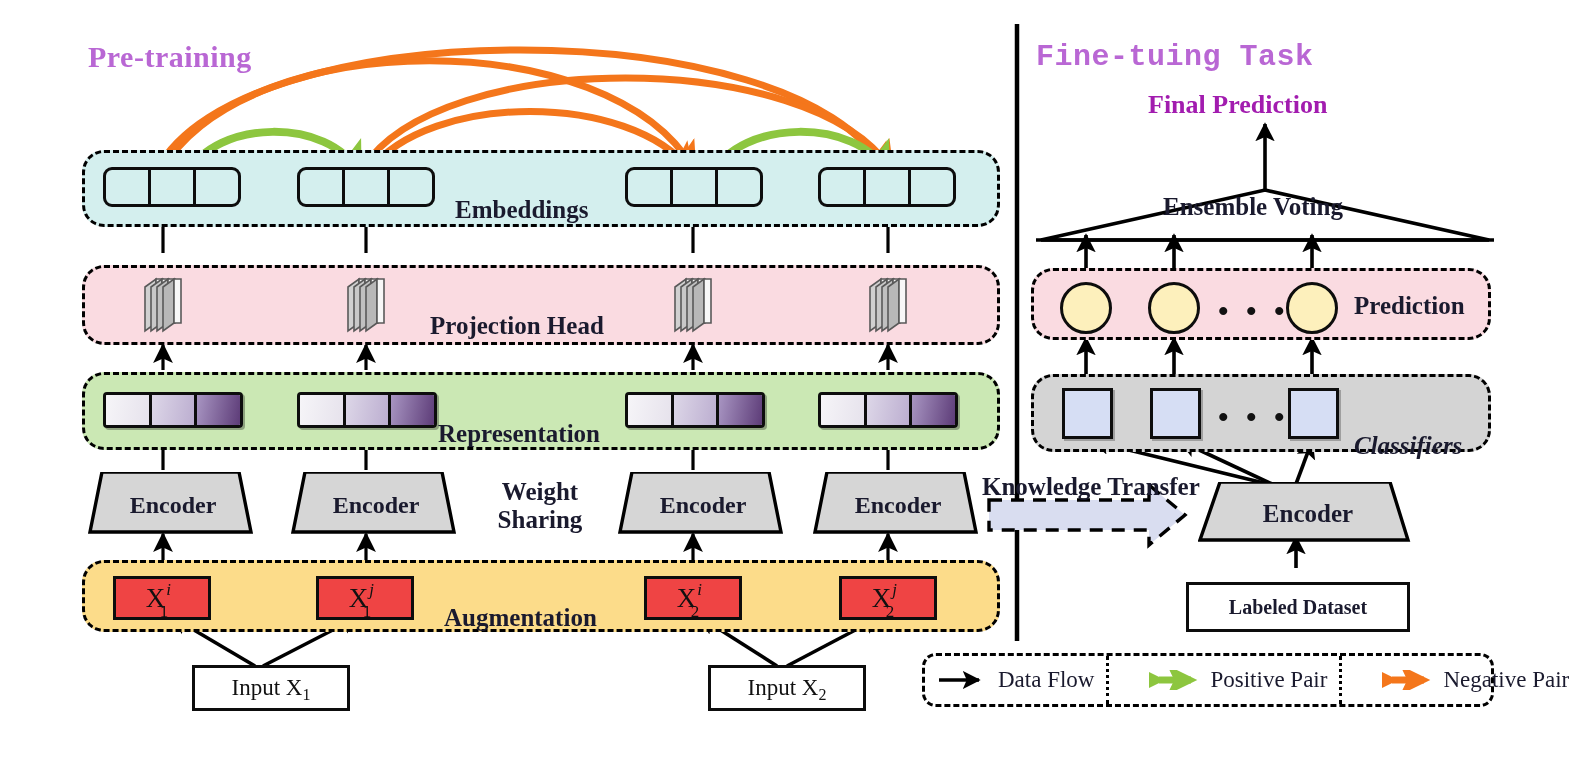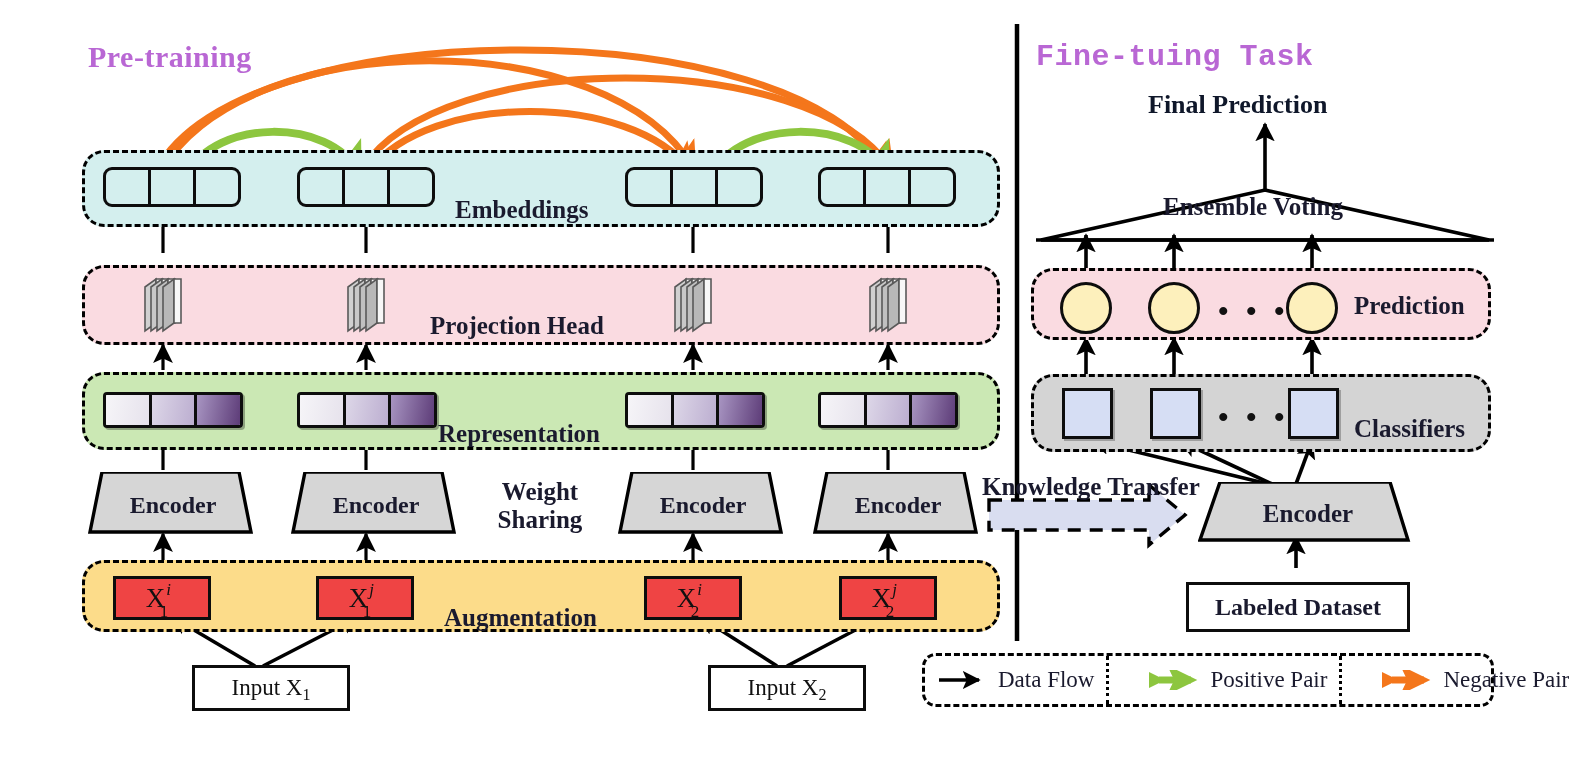--- a/index.html
+++ b/index.html
@@ -88,21 +88,21 @@
     border: 3px solid #0d0d0d;
     background: #ffffff;
     box-sizing: border-box;
     display: flex;
     align-items: center;
     justify-content: center;
     font-size: 23px;
     color: #111;
     white-space: nowrap;
   }
-  .plain-box.bold { font-weight: bold; font-size: 24px; color:#1a1a2e;}
+  .plain-box.bold { font-weight: bold; font-size: 20px; color:#1a1a2e;}
   .sub-n { font-size: 16px; position: relative; top: 7px; }
 
   
   .clf-square {
     background: #d6def4;
     border: 3px solid #0d0d0d;
     box-sizing: border-box;
     box-shadow: 2px 2px 0 rgba(0,0,0,0.25);
   }
   
@@ -407,37 +407,37 @@
     <span>Input X</span>
       <span class="sub-n">1</span>
   </div>
   <div class="plain-box abs" style="left:708px; top:665px; width:158px; height:46px;">
     <span>Input X</span>
       <span class="sub-n">2</span>
   </div>
 
   <div class="abs section-title" style="left:1036px; top:40px;font-family:Liberation Mono, monospace;">Fine-tuing Task</div>
 
-  <div class="abs" style="left:1148px; top:90px; font-weight:bold; font-size:26px; color:#0f172a; white-space:nowrap;">Final Prediction</div>
+  <div class="abs" style="left:1148px; top:90px; font-weight:bold; font-size:26px; color:#a21caf; white-space:nowrap;">Final Prediction</div>
 
   <div class="abs" style="left:1163px; top:193px; font-weight:bold; font-size:25px; color:#1a1a2e; white-space:nowrap;">Ensemble Voting</div>
 
   <div class="abs band" style="left:1031px; top:268px; width:460px; height:72px; background:#fadbe1;"></div>
   <div class="pred-circle abs" style="left:1060px; top:282px; width:52px; height:52px;"></div>
   <div class="pred-circle abs" style="left:1148px; top:282px; width:52px; height:52px;"></div>
   <div class="pred-circle abs" style="left:1286px; top:282px; width:52px; height:52px;"></div>
   <div class="abs dots" style="left:1218px; top:296px;">• • •</div>
   <div class="abs band-label" style="left:1354px; top:292px;">Prediction</div>
 
   <div class="abs band" style="left:1031px; top:374px; width:460px; height:78px; background:#d4d4d4;"></div>
   <div class="clf-square abs" style="left:1062px; top:388px; width:51px; height:51px;"></div>
   <div class="clf-square abs" style="left:1150px; top:388px; width:51px; height:51px;"></div>
   <div class="clf-square abs" style="left:1288px; top:388px; width:51px; height:51px;"></div>
   <div class="abs dots" style="left:1218px; top:402px;">• • •</div>
-  <div class="abs band-label" style="left:1354px; top:415px;">Classifiers</div>
+  <div class="abs band-label" style="left:1354px; top:432px;font-style:italic;">Classifiers</div>
 
   <div class="abs" style="left:982px; top:473px; font-weight:bold; font-size:25px; color:#1a1a2e; white-space:nowrap;">Knowledge Transfer</div>
 
   <svg class="abs" width="220" height="62" style="left:1198px; top:482px;">
     <polygon points="22,0 192,0 210,58 2,58" fill="#d6d6d6" stroke="#000" stroke-width="3.4"></polygon>
   </svg>
   <div class="abs" style="left:1198px; top:500px; width:220px; text-align:center; font-weight:bold; font-size:25px; color:#1a1a2e;">Encoder</div>
 
   <div class="plain-box bold abs" style="left:1186px; top:582px; width:224px; height:50px;">
     <span>Labeled Dataset</span>

